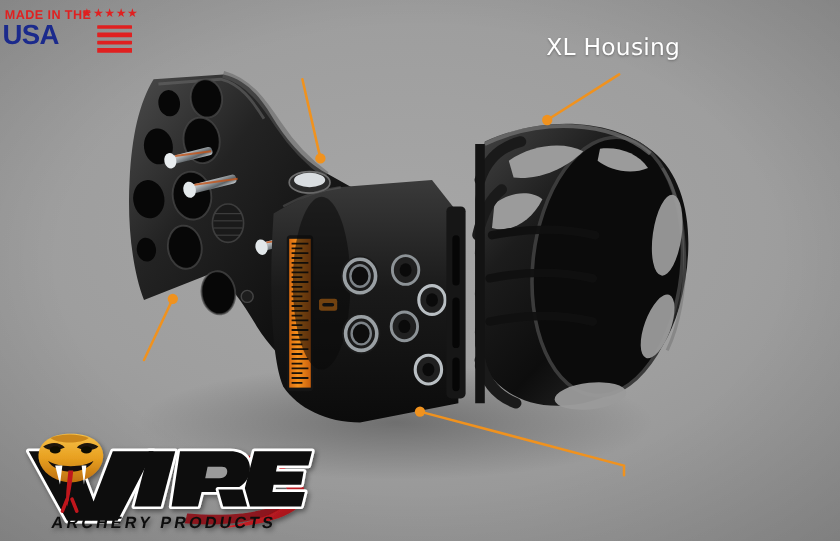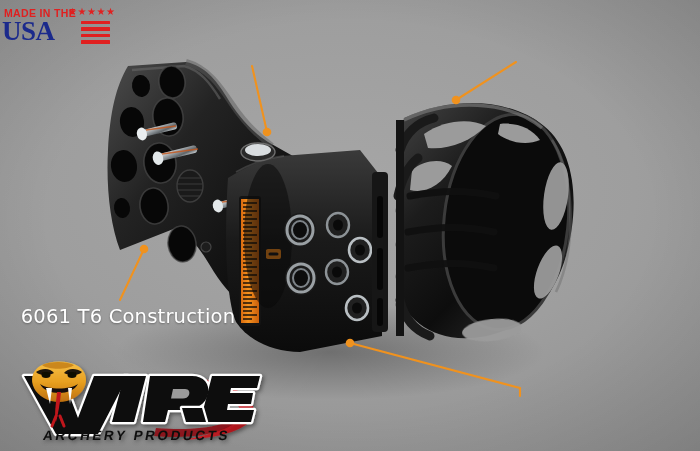--- a/index.html
+++ b/index.html
@@ -28,22 +28,22 @@
 
   
   .leader{position:absolute;left:0;top:0;width:700px;height:451px;pointer-events:none;}
 
   
   #badge{position:absolute;left:2px;top:7px;width:108px;height:46px;}
   #badge .made{position:absolute;left:2px;top:0px;font-size:10.5px;font-weight:700;color:#e02020;
     letter-spacing:.35px;font-family:"Liberation Sans",sans-serif;}
   #badge .stars{position:absolute;left:66px;top:-1px;display:flex;gap:.5px;}
   #badge .stars span{color:#e02020;font-size:10px;line-height:11px;}
-  #badge .usa{position:absolute;left:0px;top:9px;font-size:27px;font-weight:700;color:#1b2a8c;
-    letter-spacing:-.5px;font-family:Liberation Serif, serif;}
+  #badge .usa{position:absolute;left:0px;top:9px;font-size:23px;font-weight:700;color:#1b2a8c;
+    letter-spacing:-.5px;font-family:Liberation Sans, sans-serif;}
   #badge .stripes{position:absolute;left:79px;top:14px;width:29px;}
   #badge .stripes i{display:block;height:3.4px;background:#e02020;margin-bottom:3.0px;border-radius:.5px;}
   #badge .stripes i:nth-child(1){width:29px;}
   #badge .stripes i:nth-child(2){width:29px;}
   #badge .stripes i:nth-child(3){width:29px;}
   #badge .stripes i:nth-child(4){width:29px;margin-bottom:0;}
 
   
   #logo{position:absolute;left:6px;top:360px;width:262px;height:88px;}
 
@@ -324,21 +324,21 @@
       <path d="M350 343 L520 388 L520 396"></path>
     </g>
     <g fill="#f0921e">
       <circle cx="267" cy="132" r="4.3"></circle>
       <circle cx="456" cy="100" r="4.3"></circle>
       <circle cx="144" cy="249" r="4.3"></circle>
       <circle cx="350" cy="343" r="4.3"></circle>
     </g>
   </svg>
 
-  <div class="callout" id="c-construction">6061 T6 Construction</div>
+  <div class="callout" id="c-housing">XL Housing</div>
 
   <div id="badge">
     <div class="made">MADE IN THE</div>
     <div class="stars">
       <span>★</span>
       <span>★</span>
       <span>★</span>
       <span>★</span>
       <span>★</span>
     </div>

